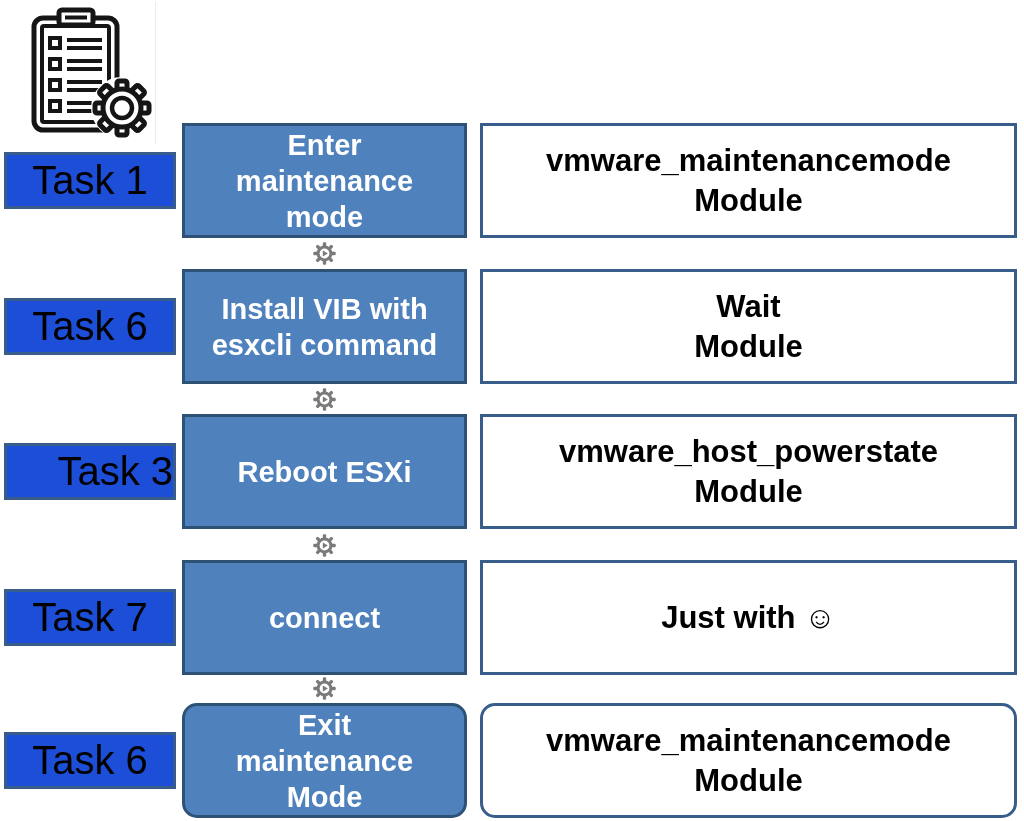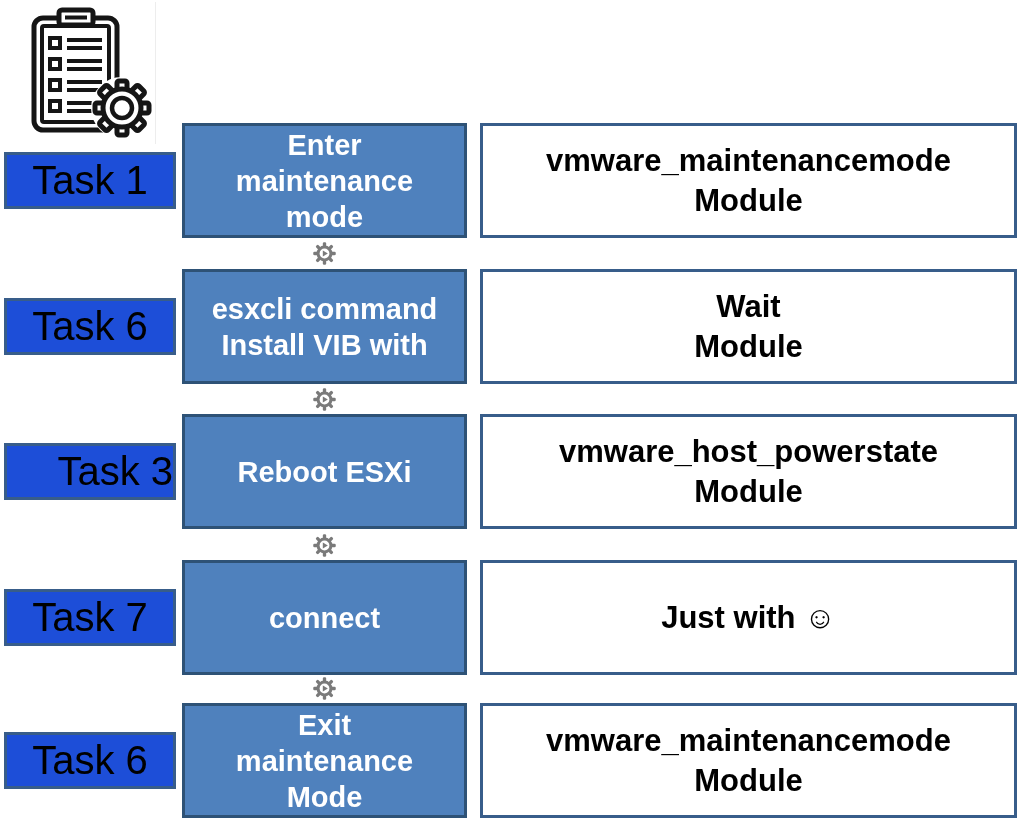--- a/index.html
+++ b/index.html
@@ -86,21 +86,21 @@
     left: 312px;
     width: 25px;
     height: 25px;
   }
 
   
   .row-0 .action-box, .row-0 .module-box { top: 123px; }
   .row-1 .action-box, .row-1 .module-box { top: 269px; }
   .row-2 .action-box, .row-2 .module-box { top: 414px; }
   .row-3 .action-box, .row-3 .module-box { top: 560px; }
-  .row-4 .action-box, .row-4 .module-box { top: 703px; }
+  .row-4 .action-box, .row-4 .module-box { top: 703px; border-radius: 15px; }
 
   .row-0 .task-box { top: 152px; }
   .row-1 .task-box { top: 298px; }
   .row-2 .task-box { top: 443px; justify-content: flex-end; }
   .row-3 .task-box { top: 589px; }
   .row-4 .task-box { top: 732px; }
 
   .gear-0 { top: 241px; }
   .gear-1 { top: 387px; }
   .gear-2 { top: 533px; }
@@ -188,22 +188,22 @@
       <circle cx="12" cy="12" r="4.7" fill="#ffffff"></circle>
       <path d="M10.4 9.2 L15.2 12 L10.4 14.8 Z" fill="#7A7A7A"></path>
     </svg>
   </div>
 
   <div class="row row-1">
     <div class="task-box">
       <span>Task 6</span>
     </div>
     <div class="action-box">
+      <div class="line">Install VIB with</div>
       <div class="line">esxcli command</div>
-      <div class="line">Install VIB with</div>
 
     </div>
     <div class="module-box">
       <div class="line">Wait</div>
       <div class="line">Module</div>
     </div>
   </div>
 
   <div class="gear-connector gear-1">
     <svg width="25" height="25" viewBox="0 0 24 24">

